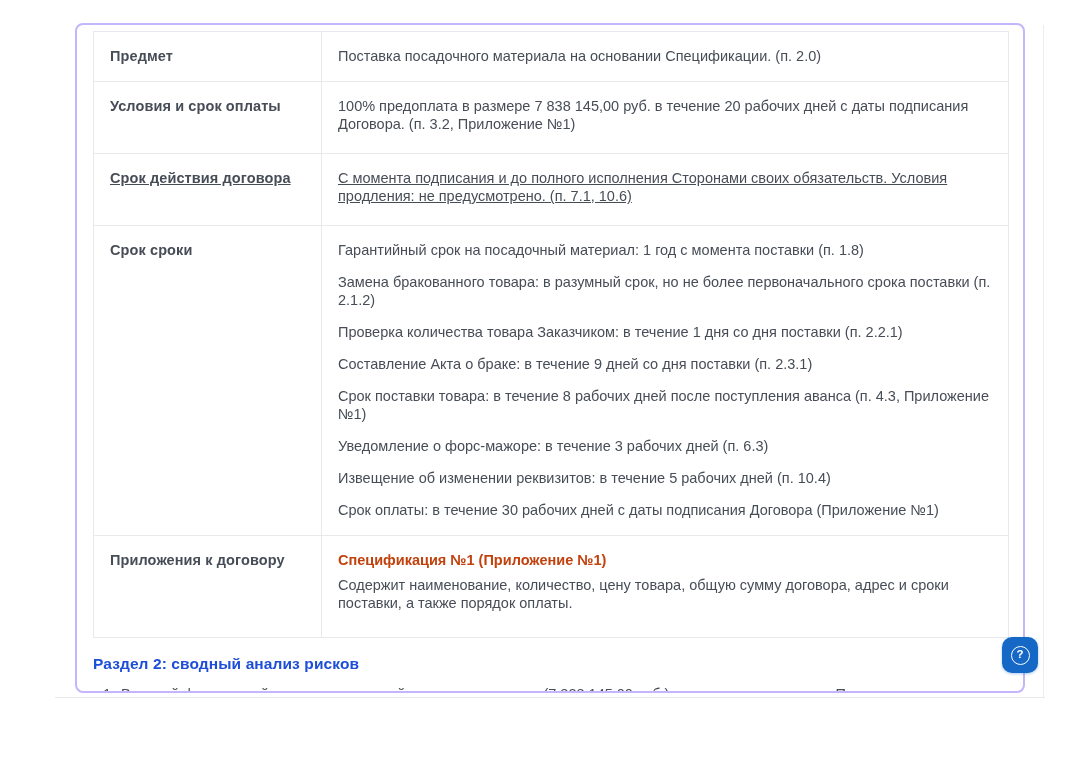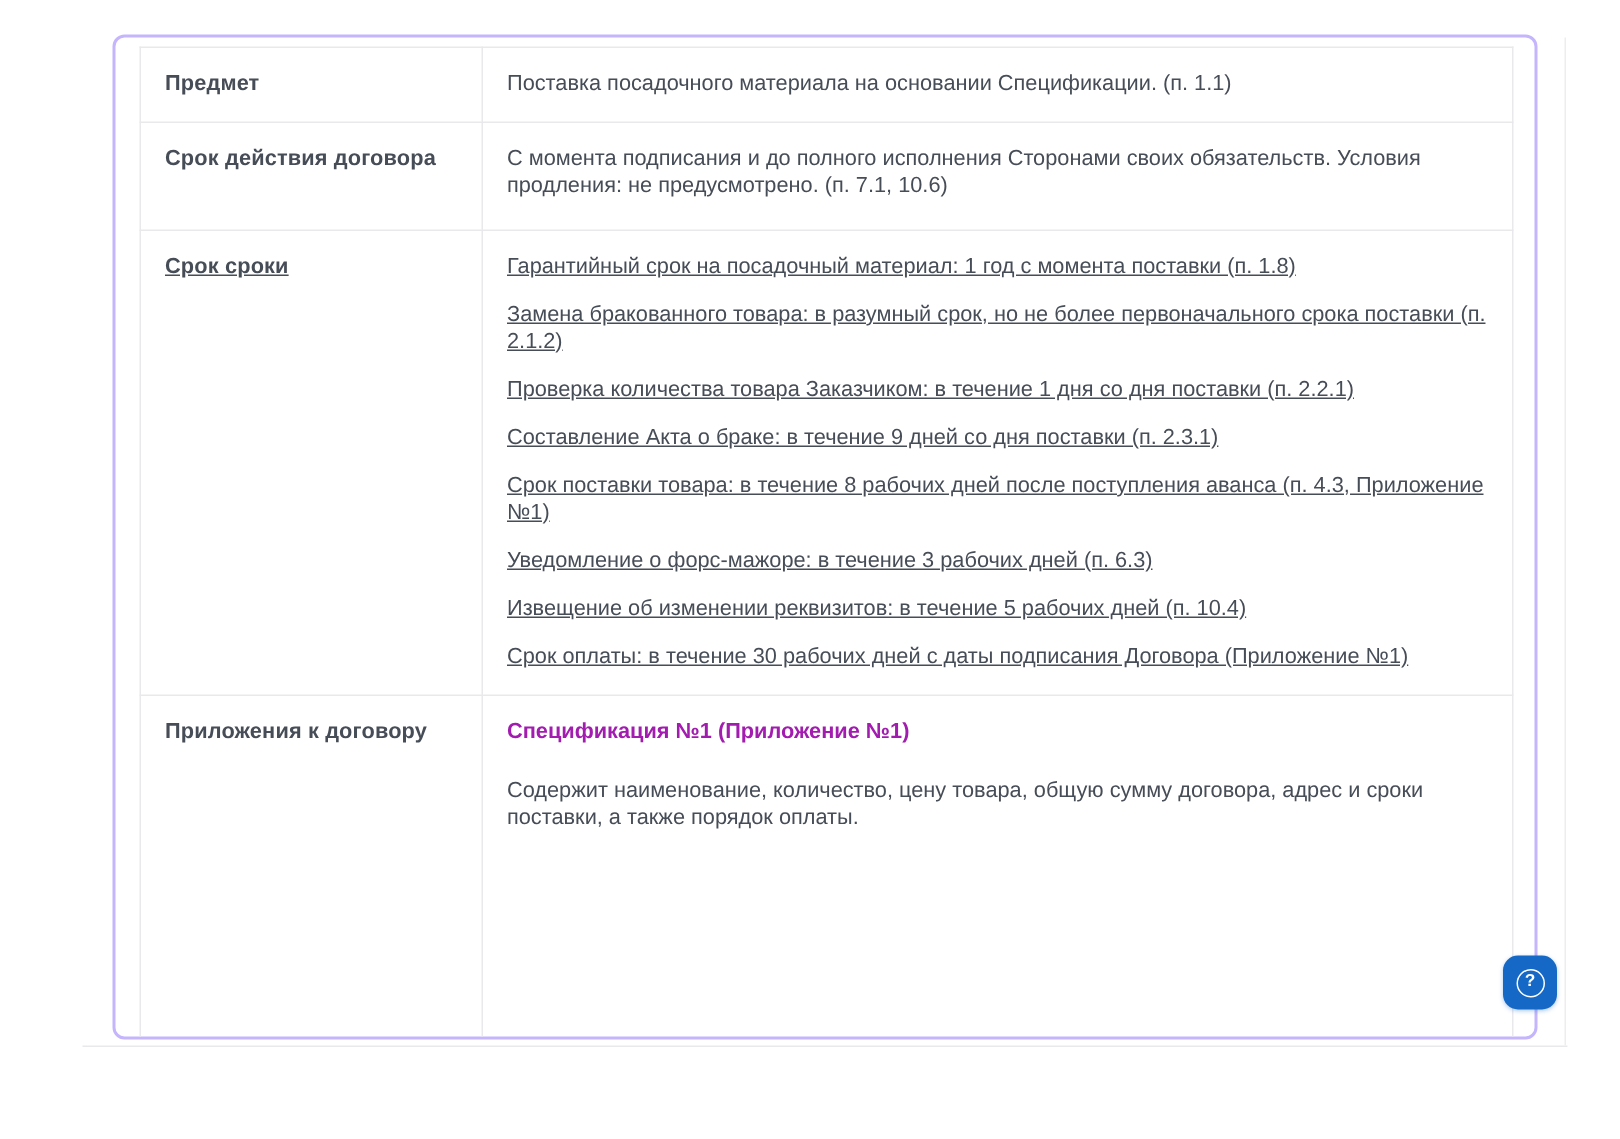--- a/index.html
+++ b/index.html
@@ -53,21 +53,21 @@
     color: #474d57;
   }
   td.label-cell {
     width: 228px;
     font-weight: 600;
     color: #3c424c;
     letter-spacing: 0.1px;
   }
   td.value-cell p { margin: 0 0 14px 0; }
   td.value-cell p:last-child { margin-bottom: 0; }
-  td.value-cell p.lead { font-weight: 700; color: #a21caf; margin-bottom: 21px; }
+  td.value-cell p.lead { font-weight: 700; color: #c2410c; margin-bottom: 7px; }
 
   tbody tr:nth-child(1) td { height: 50px; }
   tbody tr:nth-child(2) td { height: 72px; }
   tbody tr:nth-child(3) td { height: 72px; text-decoration: underline; }
   tbody tr:nth-child(4) td { height: 281px; }
   tbody tr:nth-child(5) td { height: 102px; }
 
   .section-heading {
     margin: 17px 0 0 0;
     font-size: 15.5px;
@@ -121,24 +121,30 @@
   <div class="outer-bottom-line"></div>
   <div class="outer-right-line"></div>
 
   <div class="page-card">
 
     <table class="summary">
       <tbody id="table-body">
   <tr>
     <td class="label-cell">Предмет</td>
     <td class="value-cell">
-              <p>Поставка посадочного материала на основании Спецификации. (п. 1.1)</p>
+              <p>Поставка посадочного материала на основании Спецификации. (п. 2.0)</p>
             </td>
   </tr>
 
+  <tr>
+    <td class="label-cell">Условия и срок оплаты</td>
+    <td class="value-cell">
+              <p>100% предоплата в размере 7 838 145,00 руб. в течение 20 рабочих дней с даты подписания Договора. (п. 3.2, Приложение №1)</p>
+            </td>
+  </tr>
 
   <tr>
     <td class="label-cell">Срок действия договора</td>
     <td class="value-cell">
               <p>С момента подписания и до полного исполнения Сторонами своих обязательств. Условия продления: не предусмотрено. (п. 7.1, 10.6)</p>
             </td>
   </tr>
 
   <tr>
     <td class="label-cell">Срок сроки</td>

